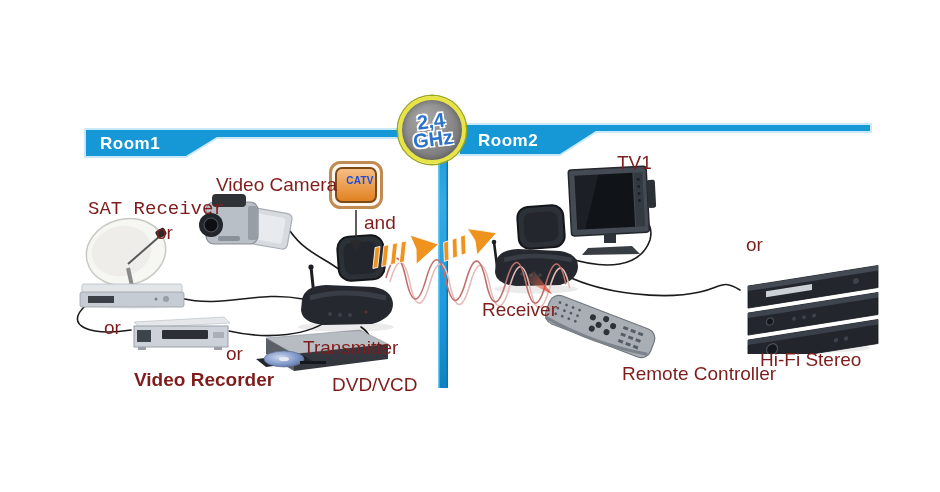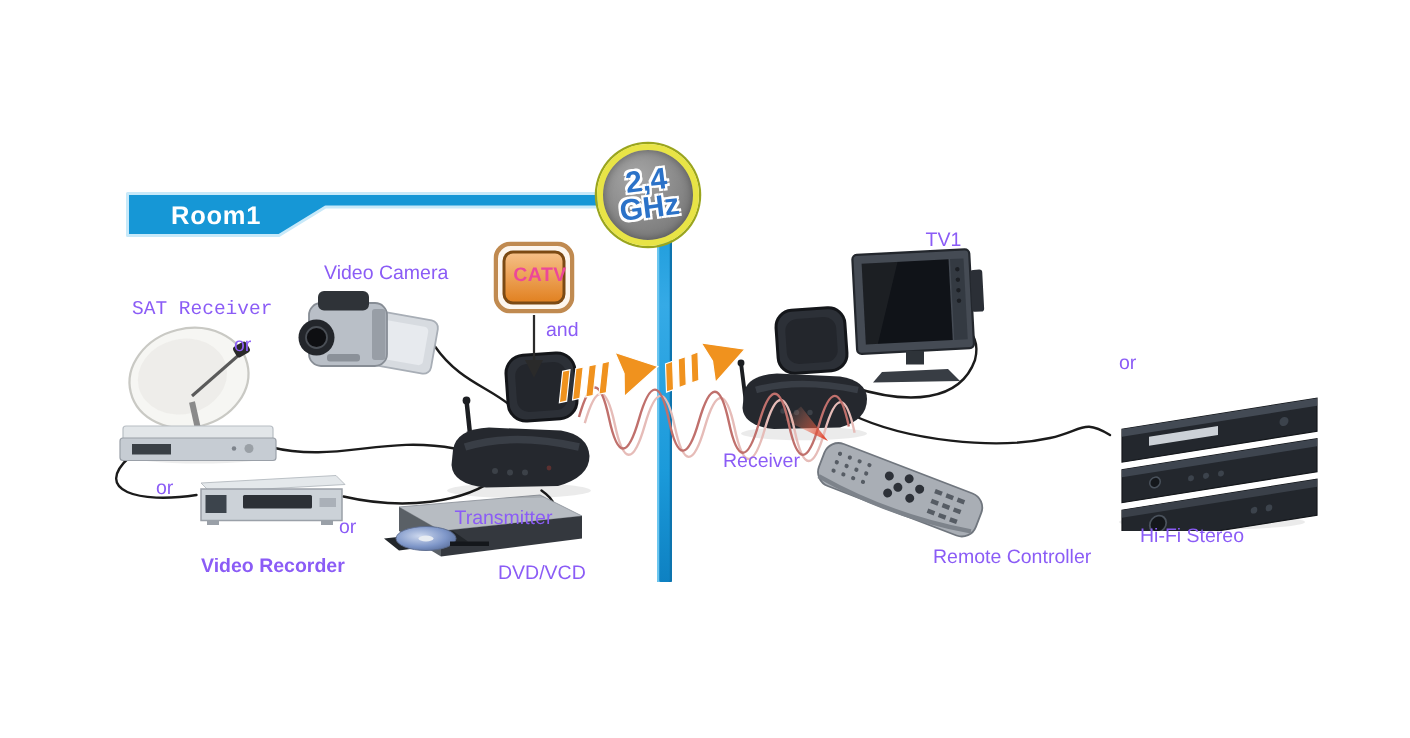--- a/index.html
+++ b/index.html
@@ -17,36 +17,42 @@
   .badge-text{transform:rotate(-7deg);text-align:center;color:#2b72c8;font-weight:bold;
               font-size:20px;line-height:.92;
               text-shadow:-1.5px -1.5px 0 #fff,1.5px -1.5px 0 #fff,-1.5px 1.5px 0 #fff,1.5px 1.5px 0 #fff;}
   
   .divider{position:absolute;z-index:1;left:438px;top:142px;width:10px;height:246px;
            background:linear-gradient(180deg,#1b9ada,#35aae6 25%,#1b9ada 70%,#0e81c2);
            box-shadow:inset 1.5px 0 0 #6cc6ef, inset -1.5px 0 0 #0d74ae;border-radius:1px;}
   .layer{position:absolute;left:0;top:0;z-index:2;}
   .fx{z-index:4;}
   .dev{position:absolute;z-index:3;}
-  .lbl{position:absolute;z-index:5;font-size:13px;color:#8b5cf6;white-space:nowrap;}
+  .lbl{position:absolute;z-index:5;font-size:19px;color:#7f1d1d;white-space:nowrap;}
   .catv-text{position:absolute;z-index:5;left:329px;top:175px;width:62px;text-align:center;
-             font-size:13px;font-weight:bold;color:#ec4899;letter-spacing:.3px;}
+             font-size:10px;font-weight:bold;color:#1d4ed8;letter-spacing:.3px;}
 </style>
 </head>
 <body>
 
 <div class="canvas">
 
   <div class="hdr" style="left:82px;top:126px;width:322px;height:34px;">
     <svg width="322" height="34" viewBox="0 0 322 34">
       <path d="M3,3 H319 V12 H135 L104,31 H3 Z" fill="#1697d6" stroke="#c8e9f9" stroke-width="2" stroke-linejoin="round"></path>
     </svg>
-    <span class="hdr-label" style="left:32px;top:8px;">Room1</span>
+    <span class="hdr-label" style="left:18px;top:8px;">Room1</span>
   </div>
 
+  <div class="hdr" style="left:456px;top:120px;width:418px;height:38px;">
+    <svg width="418" height="38" viewBox="0 0 418 38">
+      <path d="M3,4 H415 V12 H140 L104,35 H3 Z" fill="#1697d6" stroke="#c8e9f9" stroke-width="2" stroke-linejoin="round"></path>
+    </svg>
+    <span class="hdr-label" style="left:22px;top:11px;">Room2</span>
+  </div>
 
   <div class="divider"></div>
 
   <div class="badge">
     <div class="badge-text">
       <div>2,4</div>
       <div>GHz</div>
     </div>
   </div>
 

